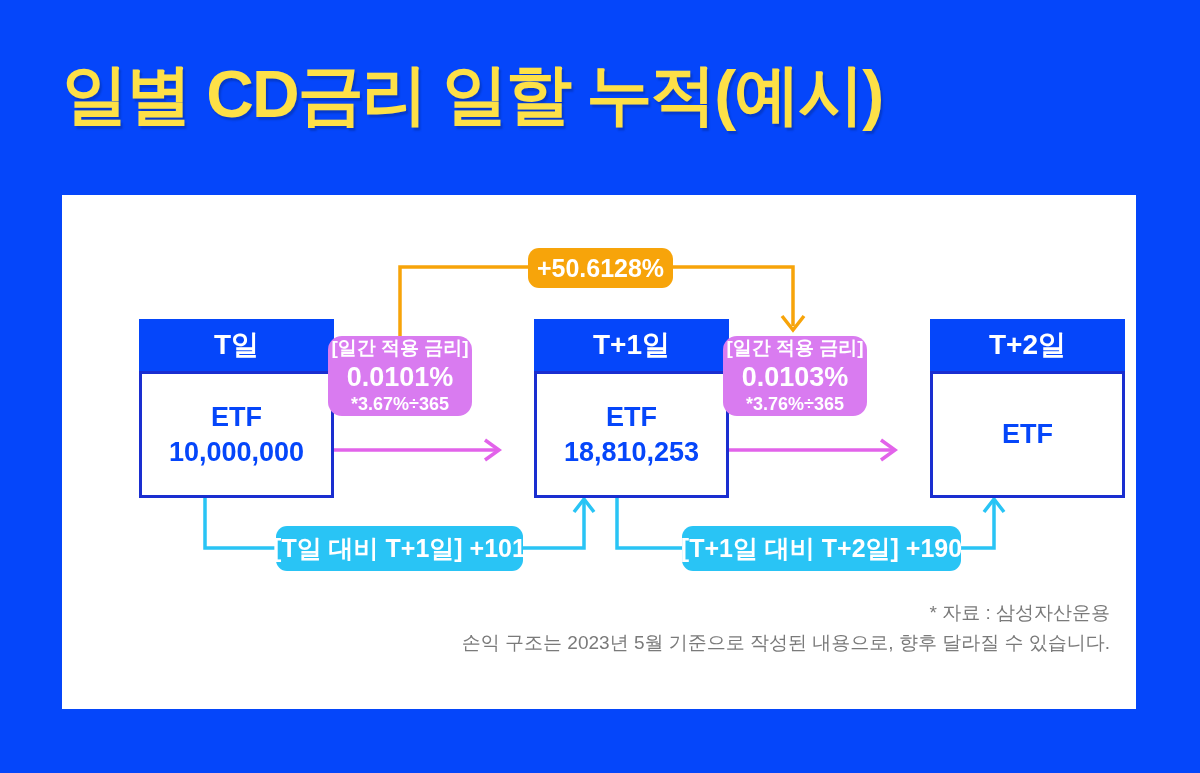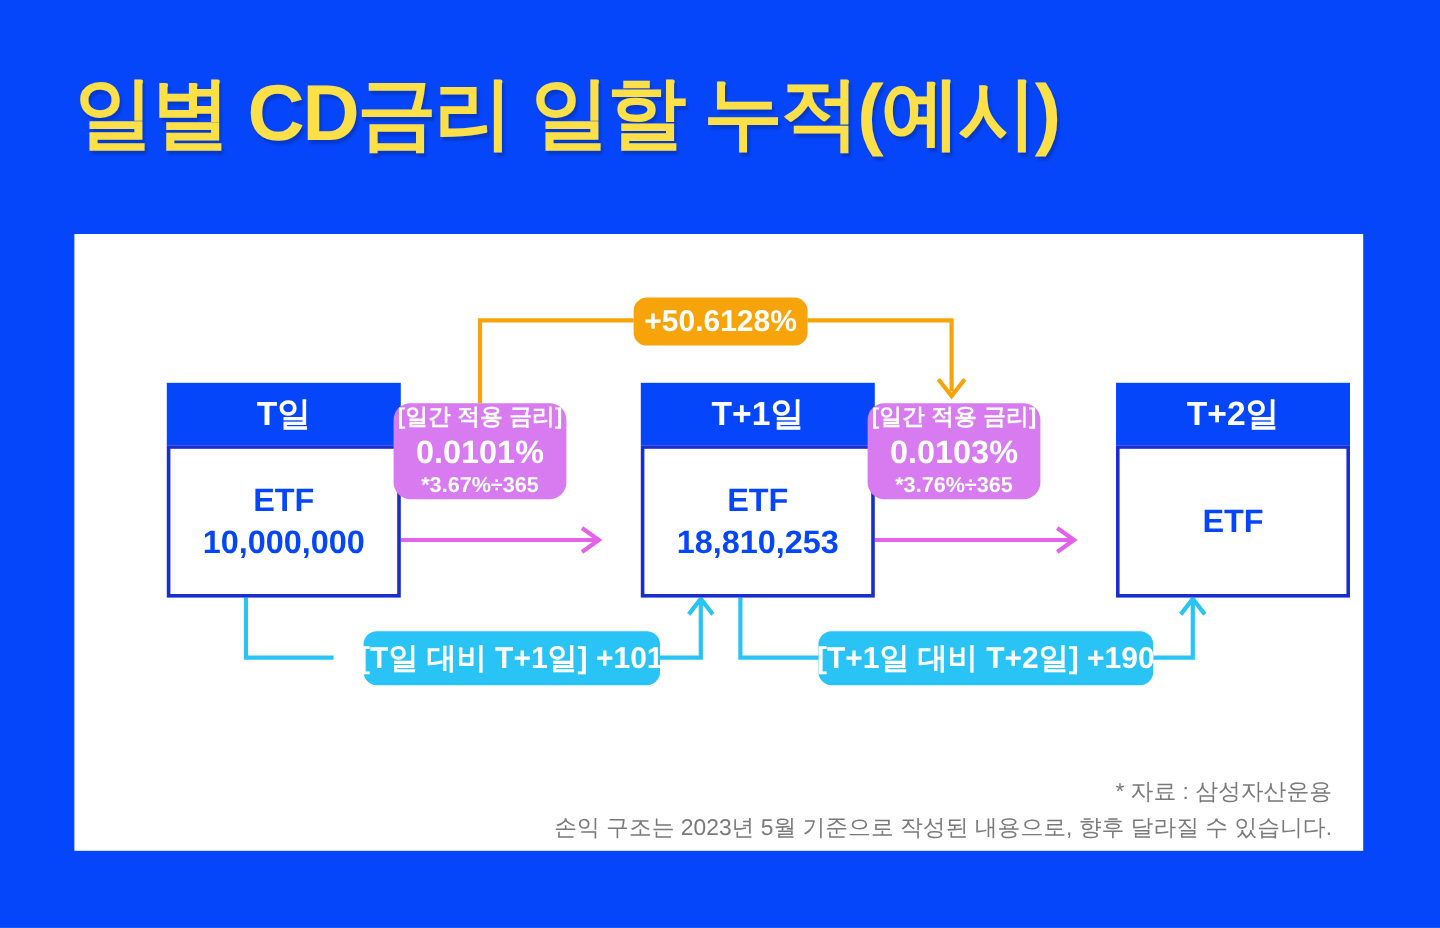--- a/index.html
+++ b/index.html
@@ -49,27 +49,27 @@
   .rate-change-badge{
     position:absolute;left:466px;top:53px;width:145px;height:40px;border-radius:11px;
     background:var(--orange,#F7A40A);color:#fff;font-size:25px;font-weight:800;
     display:flex;align-items:center;justify-content:center;
   }
   .delta-badge{
     position:absolute;top:331px;height:45px;border-radius:11px;
     background:var(--cyan,#29C4F5);color:#fff;font-size:25px;font-weight:800;
     display:flex;align-items:center;justify-content:center;white-space:nowrap;
   }
-  .delta-1{left:214px;width:247px;margin-left:27px;}
+  .delta-1{left:214px;width:247px;}
   .delta-2{left:620px;width:279px;}
 
   .footnotes{
     position:absolute;right:26px;top:403px;width:900px;
     text-align:right;color:var(--footnote_gray,#7A7A7A);
-    font-size:19px;line-height:30px;font-weight:500;white-space:nowrap;margin-top:48px;
+    font-size:19px;line-height:30px;font-weight:500;white-space:nowrap;
   }
 </style>
 </head>
 <body>
 
 <div class="canvas">
 
   <div class="page-title">일별 CD금리 일할 누적(예시)</div>
 
   <div class="panel">

